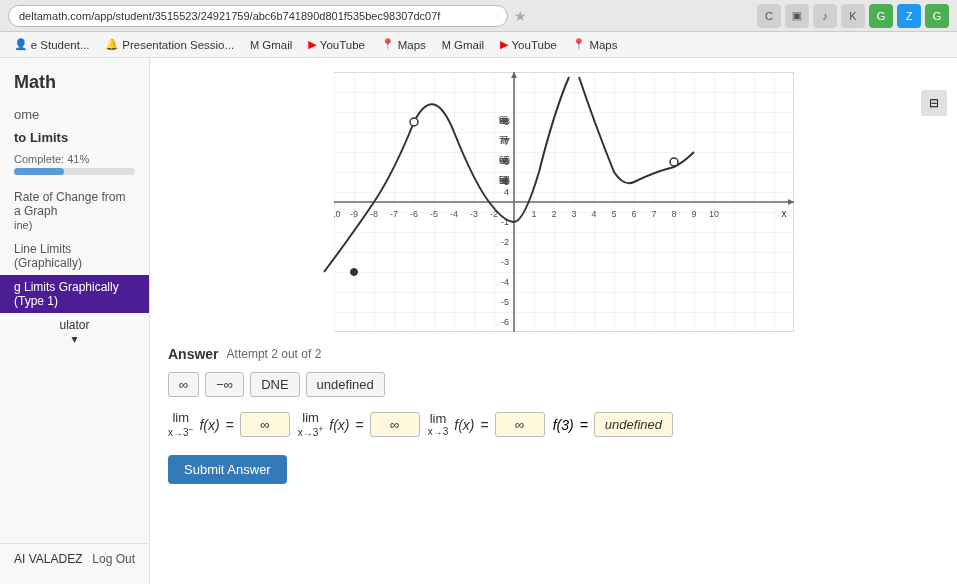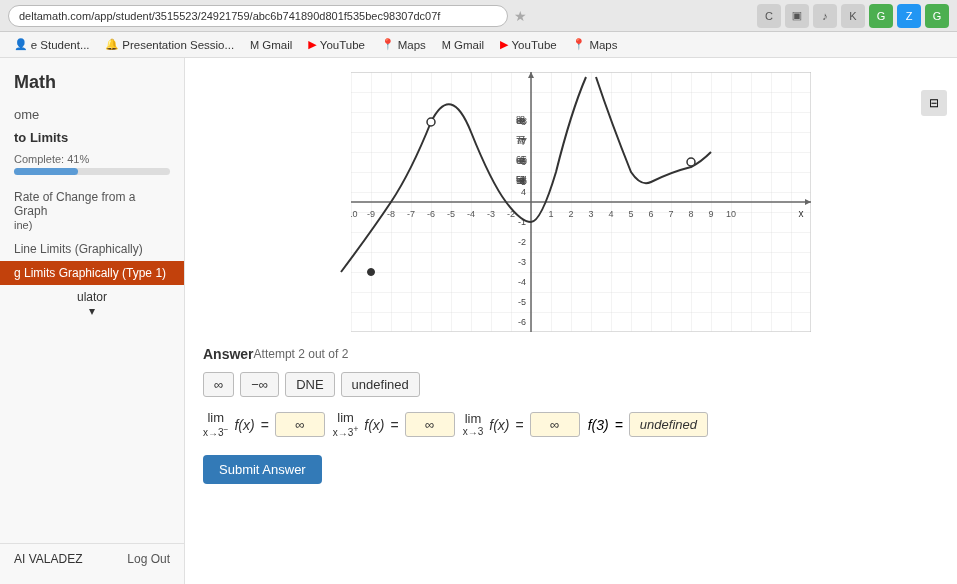--- a/index.html
+++ b/index.html
@@ -70,21 +70,21 @@
     .bookmark-icon { font-size: 11px; }
 
     
     .main-layout {
       display: flex;
       height: calc(584px - 58px);
     }
 
     
     .sidebar {
-      width: 185px;
+      width: 150px;
       background: #f8f8f8;
       border-right: 1px solid #e0e0e0;
       display: flex;
       flex-direction: column;
       padding: 10px 0;
       flex-shrink: 0;
     }
     .sidebar-title {
       font-size: 18px;
       font-weight: bold;
@@ -122,21 +122,21 @@
       font-size: 11px;
       color: #666;
     }
     .sidebar-item {
       font-size: 12px;
       color: #555;
       padding: 5px 14px;
       cursor: pointer;
     }
     .sidebar-item.active {
-      background: #c2410c;
+      background: #4c1d95;
       color: white;
     }
     .sidebar-footer {
       margin-top: auto;
       padding: 8px 14px;
       border-top: 1px solid #e0e0e0;
     }
     .sidebar-footer-row {
       display: flex;
       justify-content: space-between;
@@ -180,21 +180,21 @@
       border: none;
     }
 
     
     .answer-section {
       padding: 0 0 10px;
     }
     .answer-header {
       display: flex;
       align-items: center;
-      gap: 0;
+      gap: 8px;
       margin-bottom: 10px;
     }
     .answer-title {
       font-weight: bold;
       font-size: 14px;
       color: #333;
     }
     .attempt-label {
       font-size: 12px;
       color: #666;

